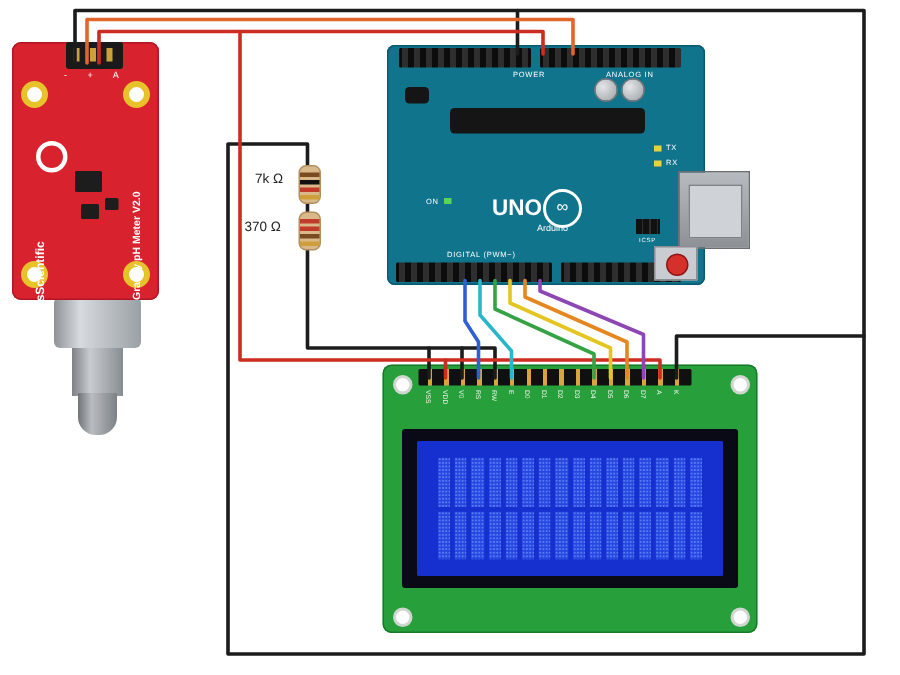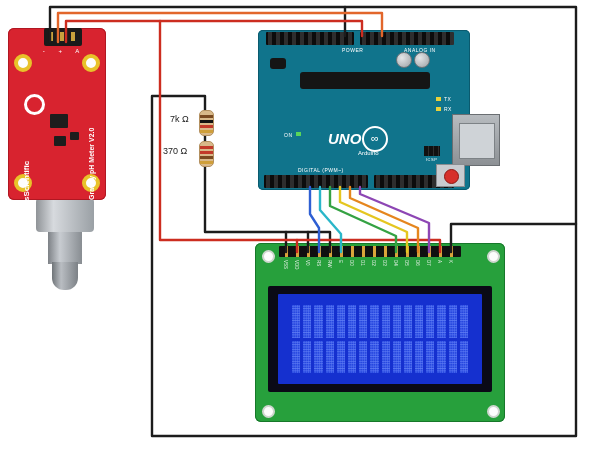--- a/index.html
+++ b/index.html
@@ -85,21 +85,21 @@
     <div class="chip" style="left:42px;top:42px;width:130px;height:17px;"></div>
     <div class="chip" style="left:12px;top:28px;width:16px;height:11px;"></div>
     <div class="cap" style="left:138px;top:22px;"></div>
     <div class="cap" style="left:156px;top:22px;"></div>
     <span class="sk" style="left:26px;top:102px;">ON</span>
     <div class="led" style="left:38px;top:102px;background:#59d659;"></div>
     <span class="sk" style="left:186px;top:66px;">TX</span>
     <span class="sk" style="left:186px;top:76px;">RX</span>
     <div class="led" style="left:178px;top:67px;background:#e8d23a;"></div>
     <div class="led" style="left:178px;top:77px;background:#e8d23a;"></div>
-    <div style="position:absolute;left:70px;top:100px;color:#fff;font-size:15px;font-weight:bold;font-style:italic;">UNO</div>
+    <div style="position:absolute;left:70px;top:100px;color:#fff;font-size:15px;font-weight:bold;">UNO</div>
     <div class="uno-logo" style="left:104px;top:96px;">∞</div>
     <div style="position:absolute;left:100px;top:120px;color:#fff;font-size:6px;">Arduino</div>
     <div class="icsp-grid" style="left:166px;top:116px;"></div>
     <span class="sk" style="left:168px;top:127px;font-size:4px;">ICSP</span>
   </div>
   <div class="abs usb">
       <div class="usb-inner"></div>
     </div>
   <div class="abs reset-base">
       <div class="reset-cap"></div>

